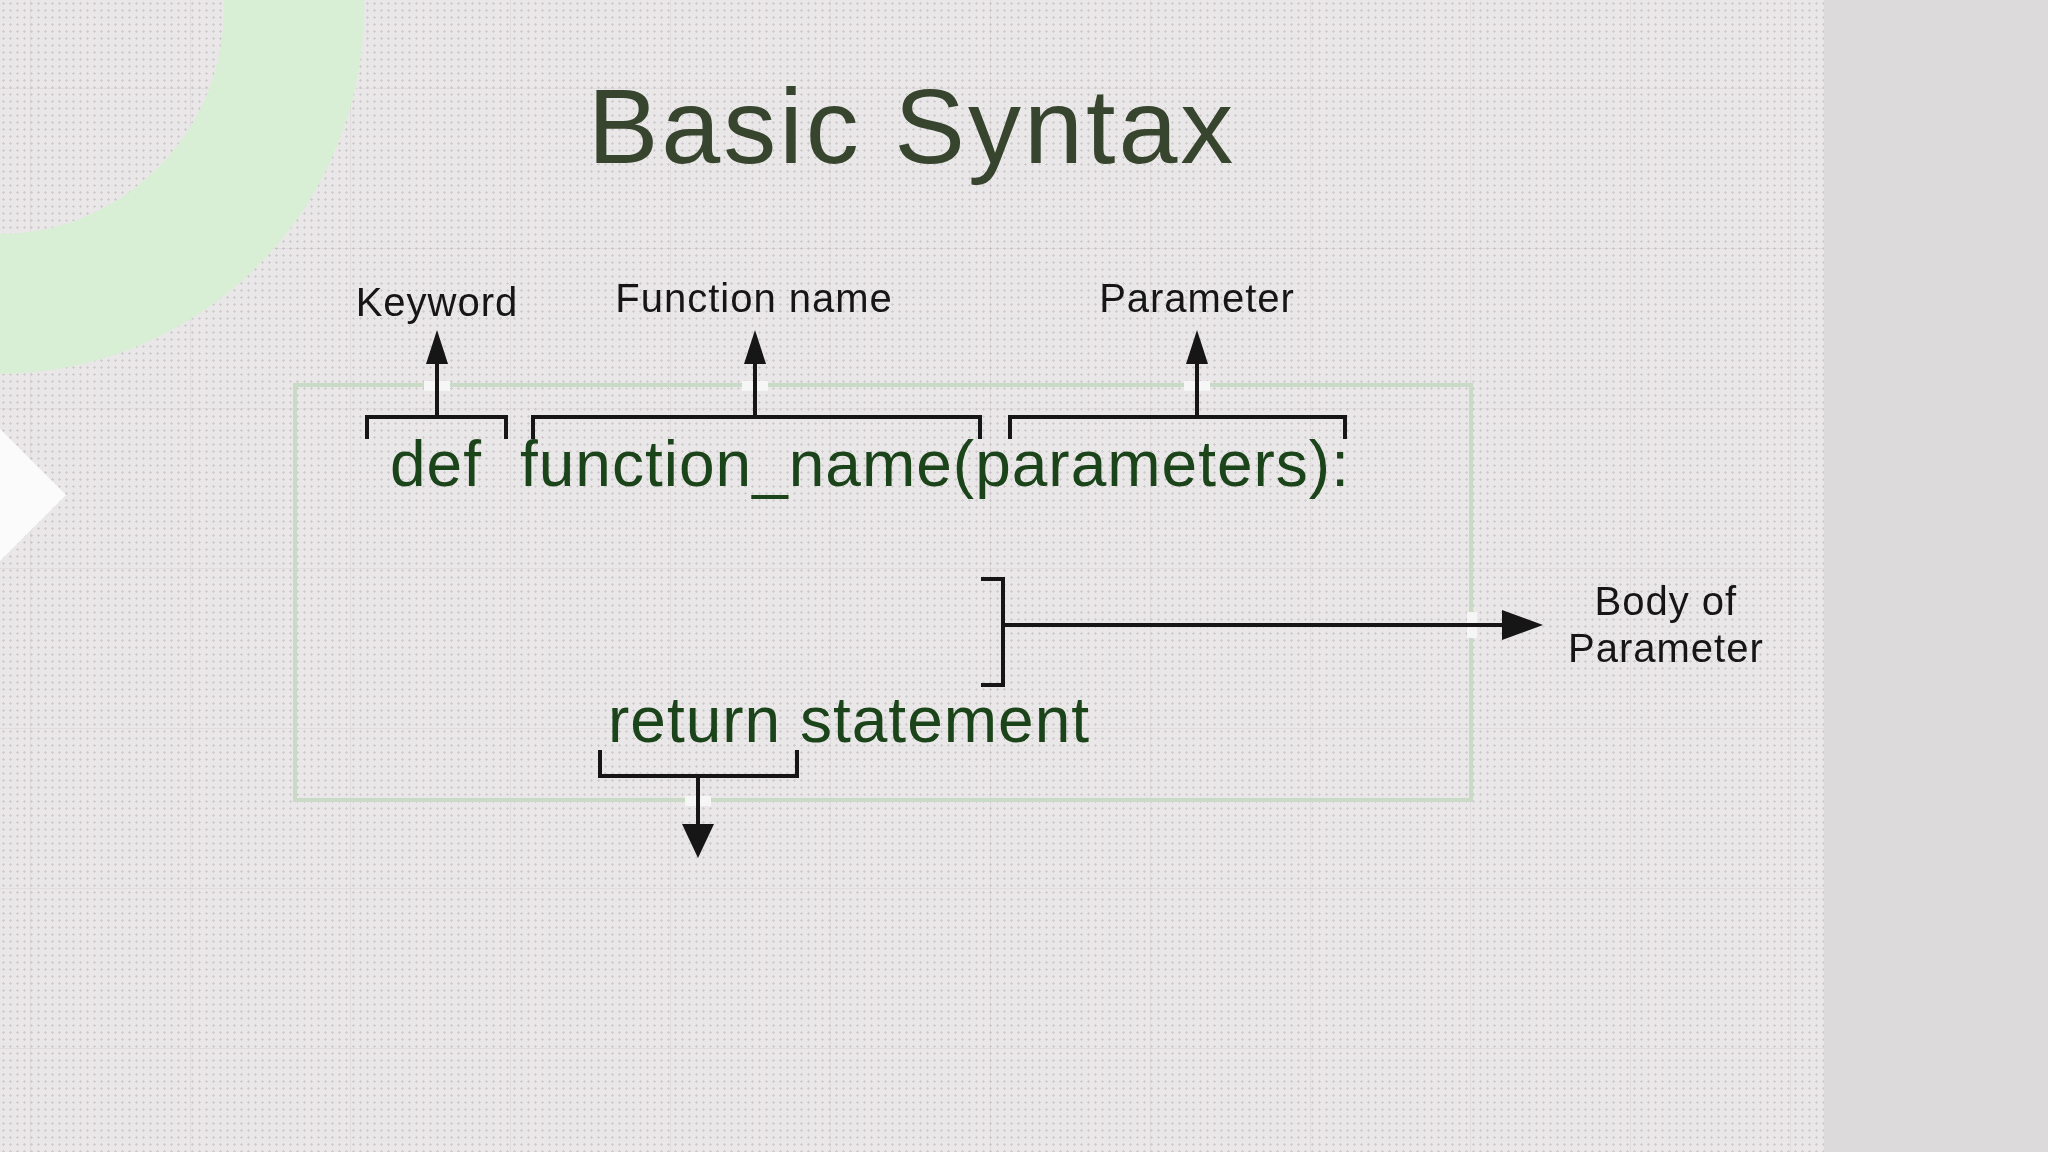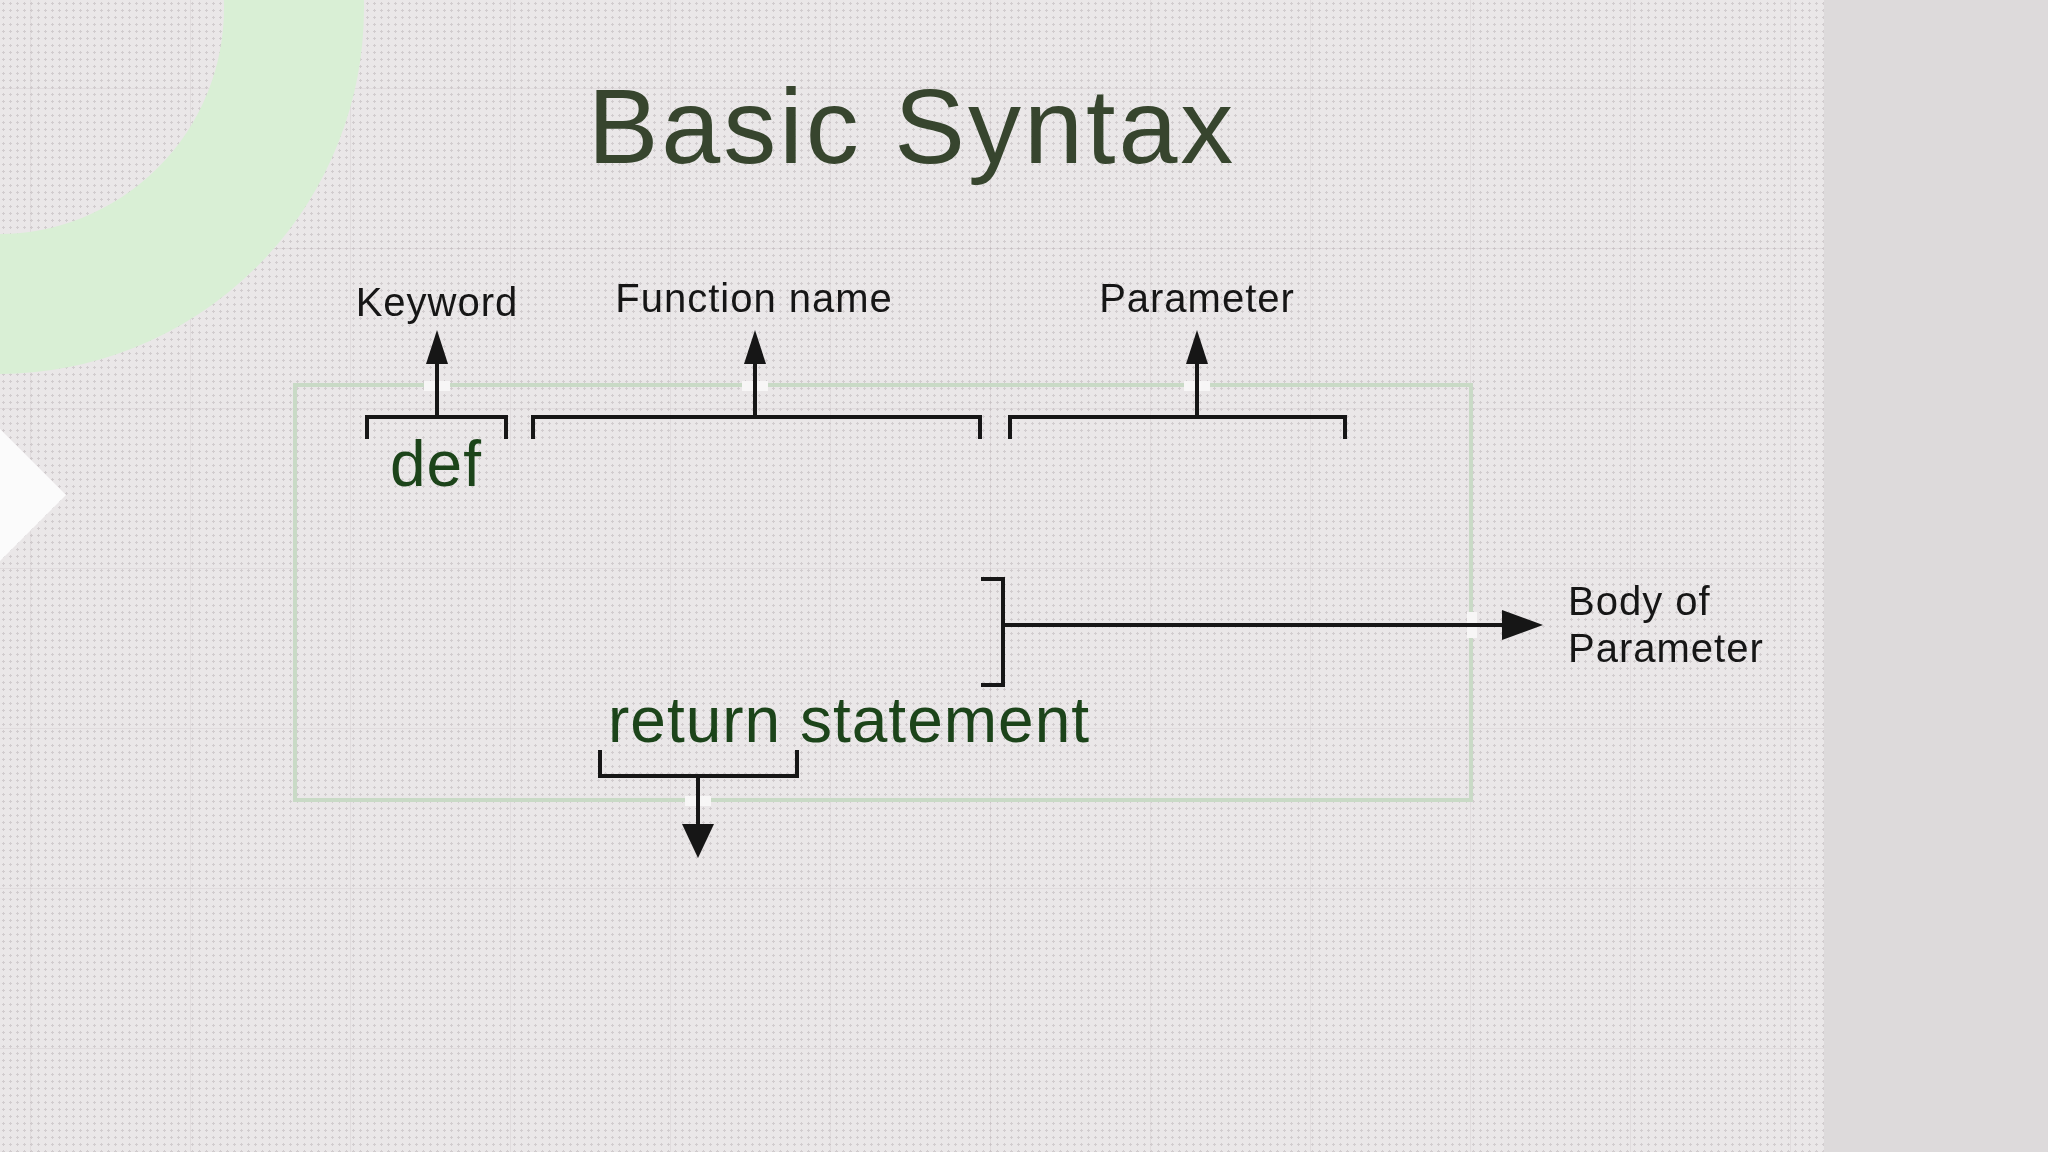--- a/index.html
+++ b/index.html
@@ -42,21 +42,21 @@
   .anno{
     font-size:40px;
     color:#161616;
     letter-spacing:1px;
     white-space:nowrap;
     line-height:1.1;
   }
   .lbl-keyword{top:280px;left:437px;transform:translateX(-50%);}
   .lbl-fname{top:276px;left:754px;transform:translateX(-50%);text-align:center;}
   .lbl-param{top:276px;left:1197px;transform:translateX(-50%);text-align:right;}
-  .lbl-body{top:578px;left:1568px;line-height:47px;}
+  .lbl-body{top:578px;left:1568px;line-height:47px;text-align:center;}
   .lbl-return{top:863px;left:542px;}
   
   .syntax-box{
     left:293px;top:383px;
     width:1180px;height:419px;
     border:4px solid #c9dac6;
     box-sizing:border-box;
   }
   
   .notch{background:#f7f6f6;}
@@ -134,20 +134,21 @@
   </div>
 
   <div class="abs bracket-top bk-keyword"></div>
   <div class="abs bracket-top bk-fname"></div>
   <div class="abs bracket-top bk-param"></div>
   <div class="abs bracket-right"></div>
   <div class="abs bracket-under"></div>
 
   <div class="abs code code-def-line">
     <span>def</span>
+    <span>function_name(parameters):</span>
   </div>
   <div class="abs code code-return">return statement</div>
 
   <svg class="abs arrows" width="2048" height="1152" viewBox="0 0 2048 1152">
 
     <g>
       <line x1="437" y1="415" x2="437" y2="360" stroke="#161616" stroke-width="4"></line>
       <polygon points="437,330 426,364 448,364" fill="#161616"></polygon>
     </g>
 

